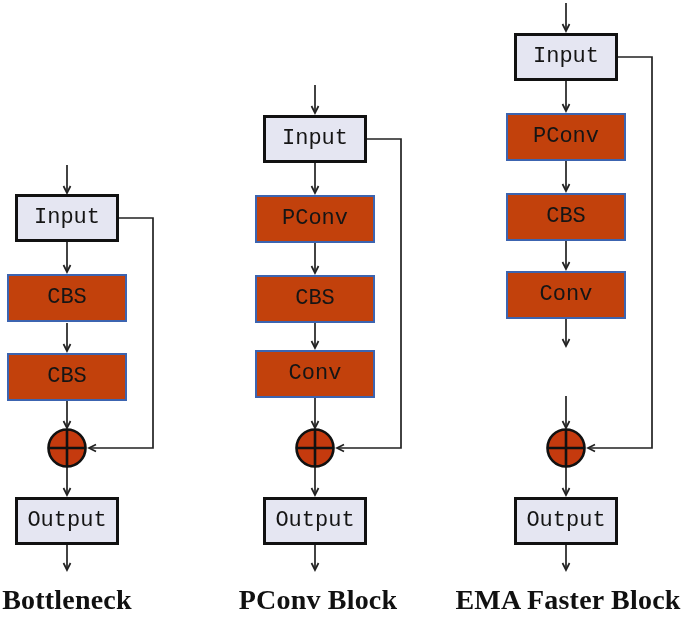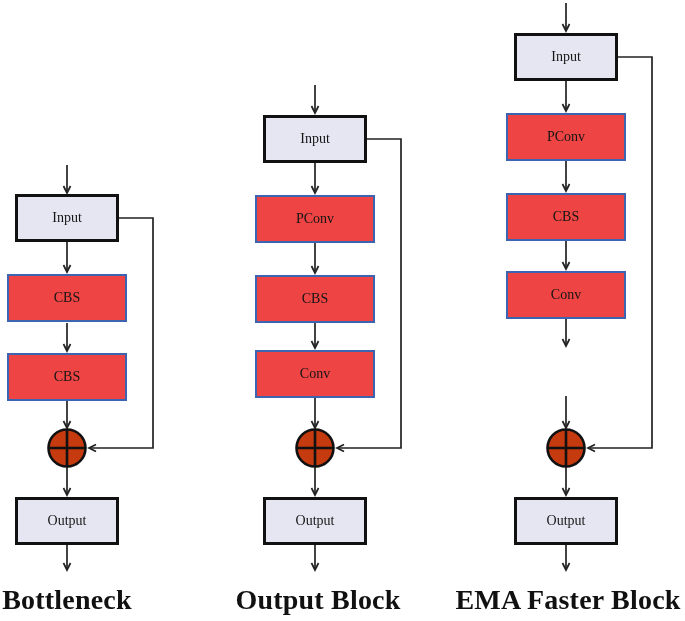--- a/index.html
+++ b/index.html
@@ -15,34 +15,35 @@
     position: absolute;
     left: 0; top: 0;
     width: 685px; height: 621px;
   }
   .box {
     position: absolute;
     box-sizing: border-box;
     display: flex;
     align-items: center;
     justify-content: center;
-    font-size: 14px;
+    font-size: 22px;
     color: #151515;
     line-height: 1;
+    font-family: Liberation Mono, monospace;
   }
   .io {
     width: 104px;
     height: 48px;
     background: #E5E6F2;
     border: 3px solid #111111;
   }
   .op {
     width: 120px;
     height: 48px;
-    background: #ef4444;
+    background: #c2410c;
     border: 2.5px solid #3C64B0;
   }
   .diagram-title {
     position: absolute;
     width: 240px;
     top: 584px;
     text-align: center;
     font-size: 28px;
     font-weight: bold;
     color: #111111;
@@ -114,21 +115,21 @@
   <div class="box op" style="left:7px; top:274px;">CBS</div>
   <div class="box op" style="left:7px; top:353px;">CBS</div>
   <div class="box io" style="left:15px; top:497px;">Output</div>
   <div class="diagram-title" style="left:-53px;">Bottleneck</div>
 
   <div class="box io" style="left:263px; top:115px;">Input</div>
   <div class="box op" style="left:255px; top:195px;">PConv</div>
   <div class="box op" style="left:255px; top:275px;">CBS</div>
   <div class="box op" style="left:255px; top:350px;">Conv</div>
   <div class="box io" style="left:263px; top:497px;">Output</div>
-  <div class="diagram-title" style="left:198px;">Output Block</div>
+  <div class="diagram-title" style="left:198px;">PConv Block</div>
 
   <div class="box io" style="left:514px; top:33px;">Input</div>
   <div class="box op" style="left:506px; top:113px;">PConv</div>
   <div class="box op" style="left:506px; top:193px;">CBS</div>
   <div class="box op" style="left:506px; top:271px;">Conv</div>
   <div class="box io" style="left:514px; top:497px;">Output</div>
   <div class="diagram-title" style="left:448px;">EMA Faster Block</div>
 
 </div>
 

